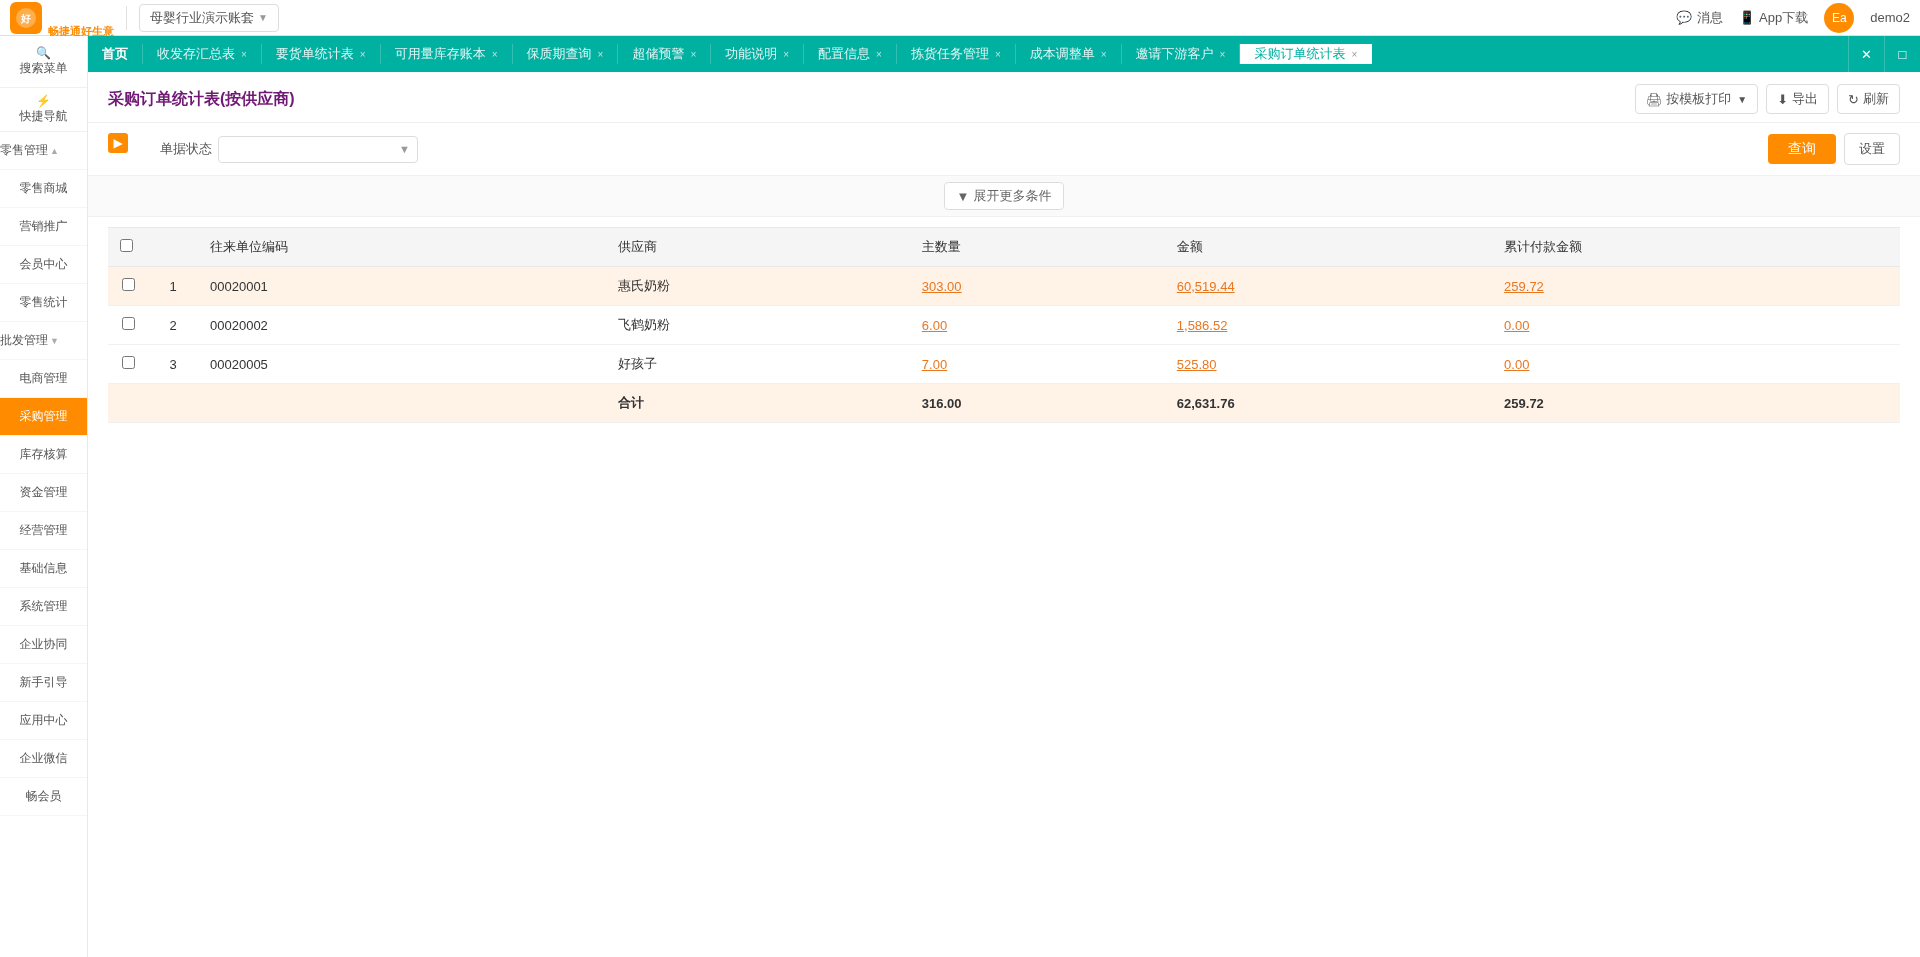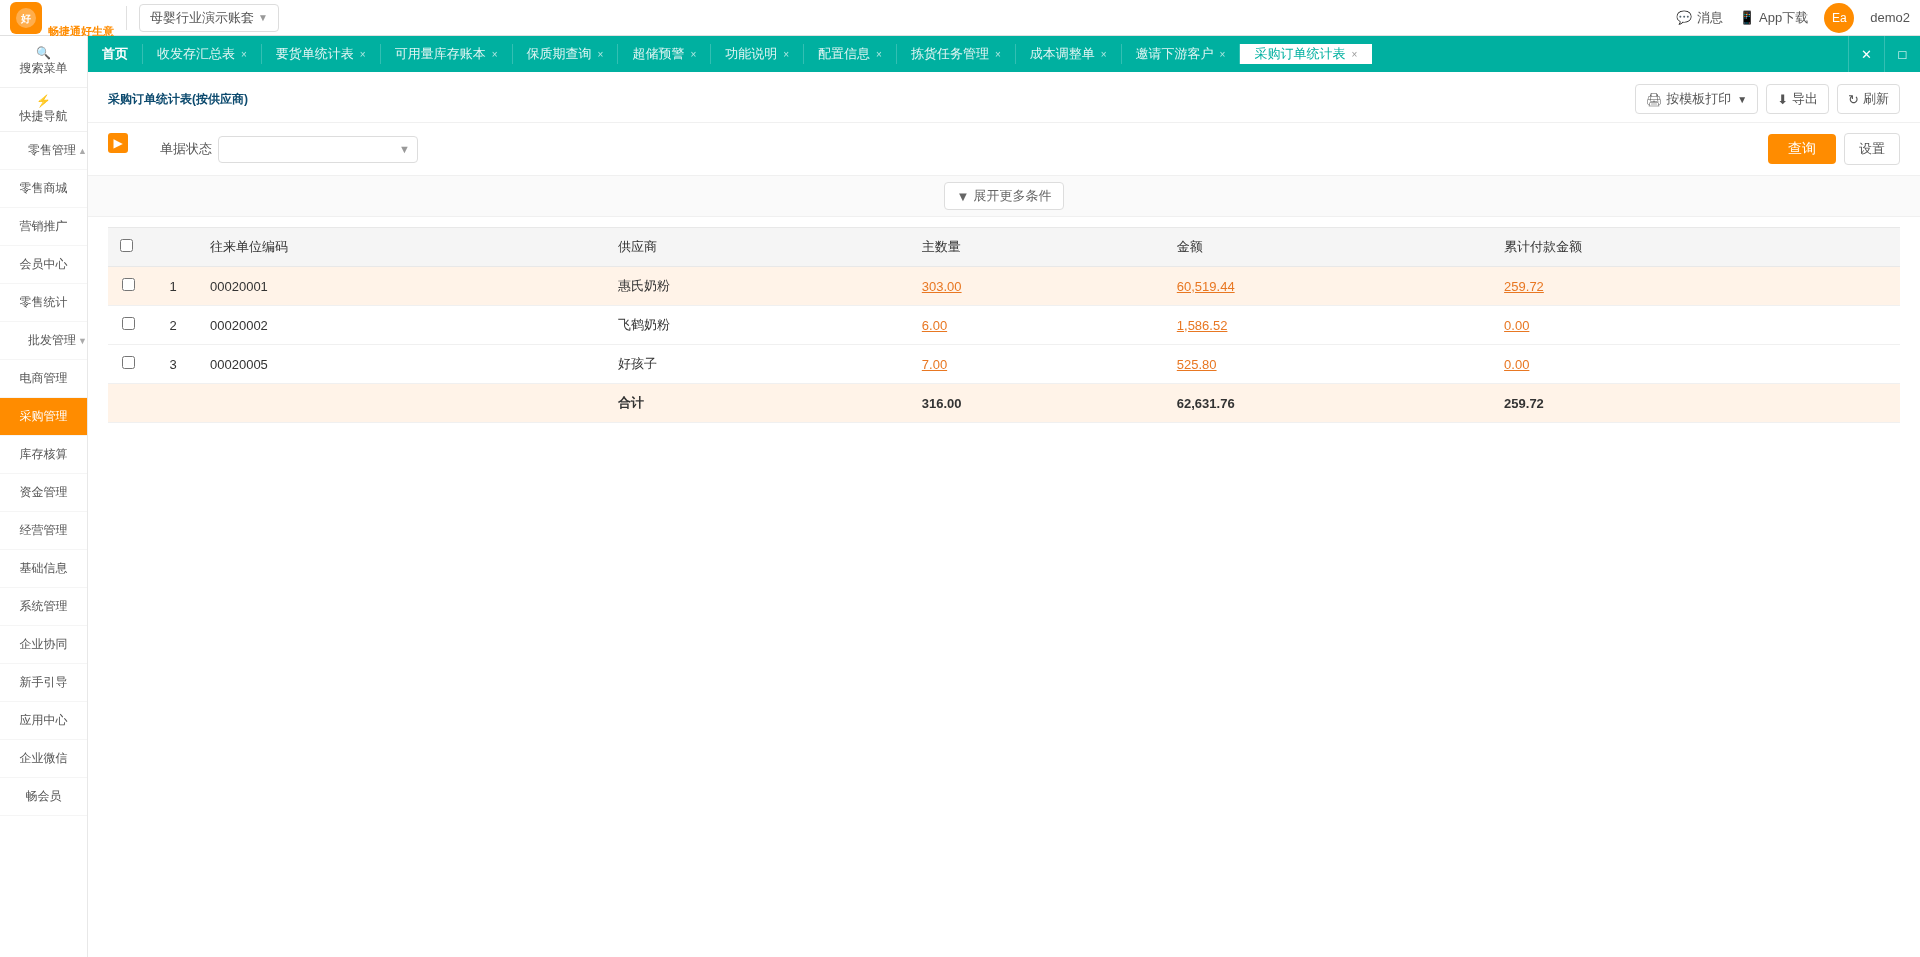--- a/index.html
+++ b/index.html
@@ -22,34 +22,34 @@
     .workspace-selector .arrow { color: #999; font-size: 10px; }
     .top-bar-right { margin-left: auto; display: flex; align-items: center; gap: 16px; }
     .top-bar-btn { display: flex; align-items: center; gap: 4px; color: #555; font-size: 13px; cursor: pointer; }
     .user-avatar { width: 30px; height: 30px; border-radius: 50%; background: #ff8c00; display: flex; align-items: center; justify-content: center; color: #fff; font-size: 12px; }
 
     
     .sidebar-search { padding: 10px 6px; border-bottom: 1px solid #f0f0f0; text-align: center; color: #555; font-size: 12px; cursor: pointer; }
     .sidebar-nav { padding: 6px 0; border-bottom: 1px solid #f0f0f0; text-align: center; color: #555; font-size: 12px; cursor: pointer; }
     .sidebar-item { padding: 10px 0; text-align: center; color: #555; font-size: 12px; cursor: pointer; border-bottom: 1px solid #f5f5f5; }
     .sidebar-item.active { background: #ff8c00; color: #fff; }
-    .sidebar-item-with-arrow { display: flex; align-items: center; justify-content: flex-end; gap: 2px; }
+    .sidebar-item-with-arrow { display: flex; align-items: center; justify-content: flex-start; gap: 2px; }
 
     
     .nav-tab { display: flex; align-items: center; gap: 4px; padding: 0 14px; height: 20px; color: #e0f5f3; font-size: 13px; cursor: pointer; white-space: nowrap; border-right: 1px solid rgba(255,255,255,0.2); flex-shrink: 0; }
     .nav-tab.active { background: #fff; color: #00b0a0; }
     .nav-tab.home { background: transparent; color: #fff; font-weight: bold; }
     .nav-tab .close-btn { font-size: 10px; color: rgba(255,255,255,0.7); margin-left: 2px; }
     .nav-tab.active .close-btn { color: #999; }
     .tab-actions { margin-left: auto; display: flex; align-items: center; }
     .tab-action-btn { width: 36px; height: 36px; display: flex; align-items: center; justify-content: center; color: #fff; cursor: pointer; border-left: 1px solid rgba(255,255,255,0.2); }
 
     
     .page-header { display: flex; align-items: center; justify-content: space-between; padding: 12px 20px 8px; border-bottom: 1px solid #f0f0f0; }
-    .page-title { font-size: 12px; font-weight: bold; color: #0c4a6e; }
+    .page-title { font-size: 16px; font-weight: bold; color: #701a75; }
     .btn-print { display: flex; align-items: center; gap: 4px; padding: 5px 10px; border: 1px solid #ddd; border-radius: 4px; background: #fff; color: #555; cursor: pointer; font-size: 13px; }
     .btn-export { display: flex; align-items: center; gap: 4px; padding: 5px 10px; border: 1px solid #ddd; border-radius: 4px; background: #fff; color: #555; cursor: pointer; font-size: 13px; }
     .btn-refresh { display: flex; align-items: center; gap: 4px; padding: 5px 10px; border: 1px solid #ddd; border-radius: 4px; background: #fff; color: #555; cursor: pointer; font-size: 13px; }
     .btn-query { padding: 6px 20px; background: #ff8c00; color: #fff; border: none; border-radius: 4px; cursor: pointer; font-size: 14px; }
     .btn-settings { padding: 6px 14px; background: #fff; color: #555; border: 1px solid #ddd; border-radius: 4px; cursor: pointer; font-size: 13px; }
     .filter-label { color: #555; font-size: 13px; white-space: nowrap; }
     .date-shortcuts { display: flex; gap: 6px; align-items: center; }
     .date-shortcut { color: #555; font-size: 12px; cursor: pointer; padding: 2px 4px; }
     .date-custom-btn { background: #ff8c00; color: #fff; border: none; border-radius: 3px; padding: 2px 6px; font-size: 12px; cursor: pointer; }
     .date-range { color: #666; font-size: 12px; }

